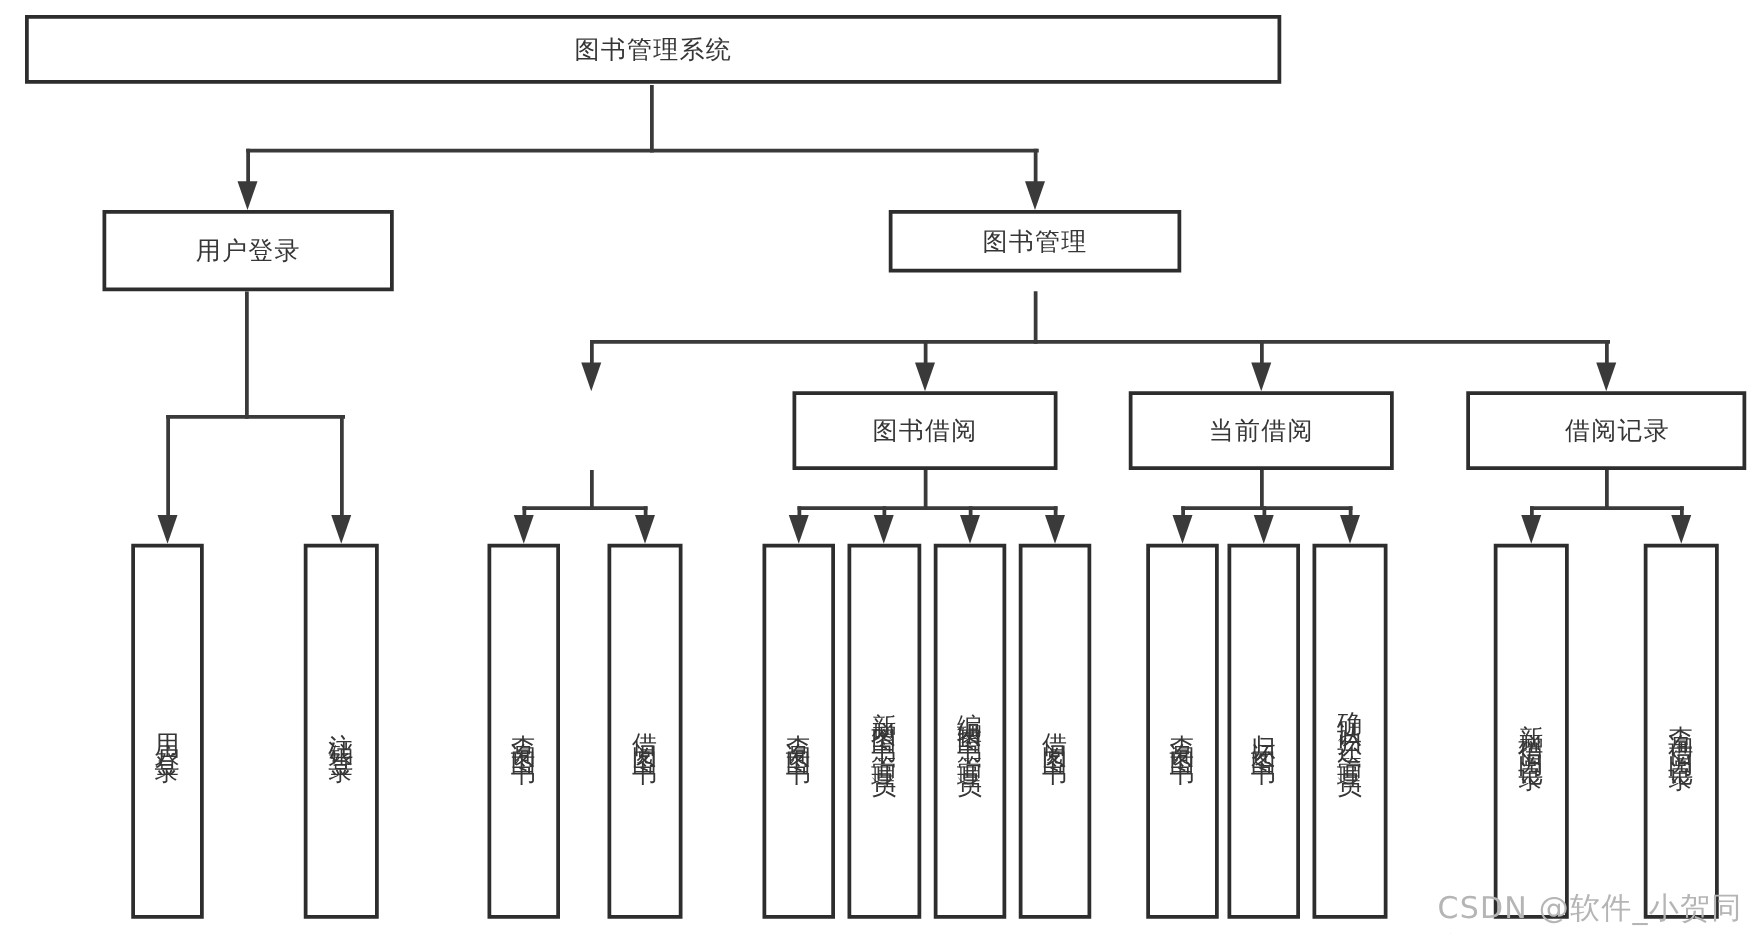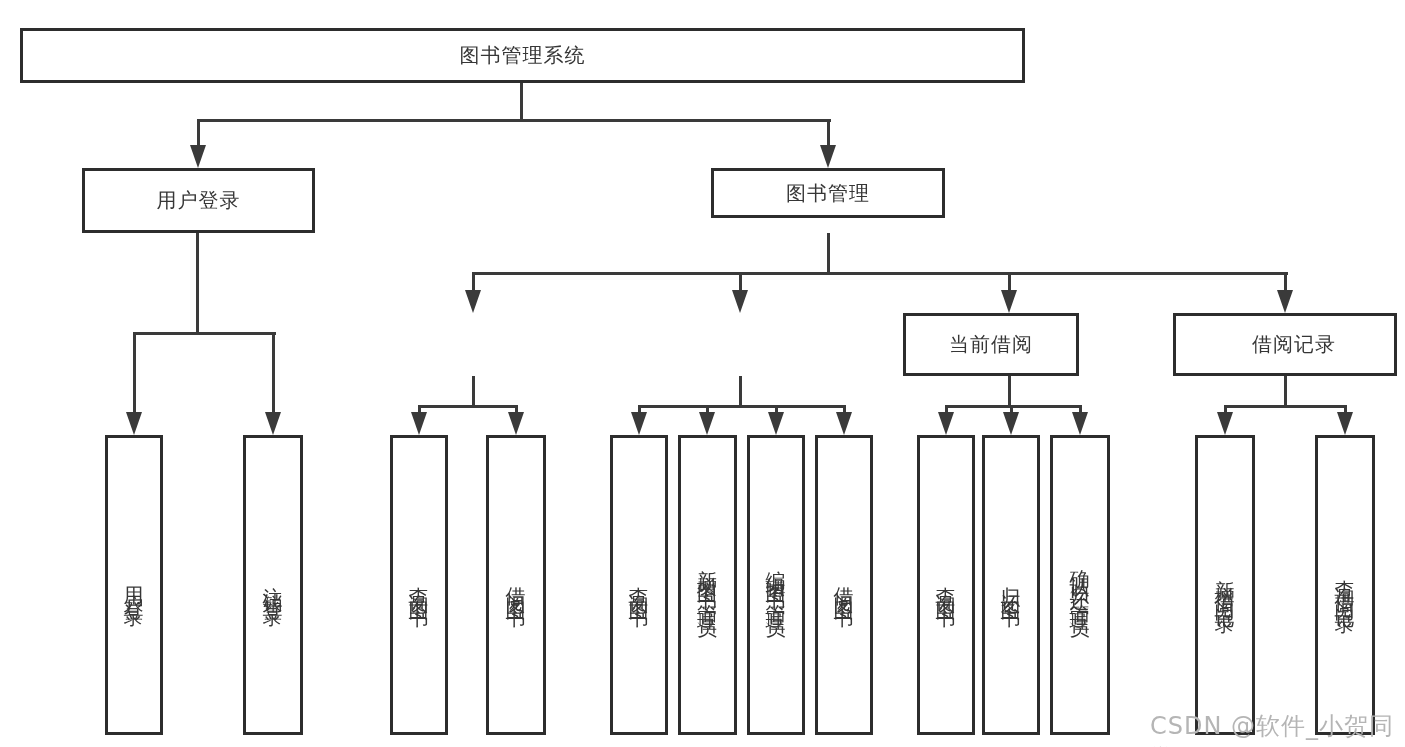--- a/index.html
+++ b/index.html
@@ -28,32 +28,35 @@
   .wm{
     position:absolute;left:1150px;top:710px;z-index:6;
     font-size:24px;letter-spacing:1px;color:var(--wm,#b5b5b5);
   }
 </style>
 </head>
 <body>
 
 <div class="canvas" style="--line: #3a3a3a; --border: #2d2d2d; --text: #363636; --wm: #b5b5b5; --bg: #ffffff;">
 
-  <div class="box" style="left:20px;top:28px;width:1005px;height:55px;">
+  <div class="box" style="left:20px;top:12px;width:1005px;height:55px;">
     <span>图书管理系统</span>
   </div>
 
   <div class="box" style="left:82px;top:168px;width:233px;height:65px;">
     <span>用户登录</span>
   </div>
   <div class="box" style="left:711px;top:168px;width:234px;height:50px;">
     <span>图书管理</span>
   </div>
 
-  <div class="box" style="left:903px;top:313px;width:176px;height:63px;">
+  <div class="box" style="left:634px;top:313px;width:212px;height:63px;">
+    <span>图书借阅</span>
+  </div>
+  <div class="box" style="left:903px;top:313px;width:212px;height:63px;">
     <span>当前借阅</span>
   </div>
   <div class="box" style="left:1173px;top:313px;width:224px;height:63px;padding-left:18px;">
     <span>借阅记录</span>
   </div>
 
   <div class="box leaf" style="left:105px;top:435px;width:58px;height:300px;">
     <span class="vtext">用户登录</span>
   </div>
   <div class="box leaf" style="left:243px;top:435px;width:60px;height:300px;">

